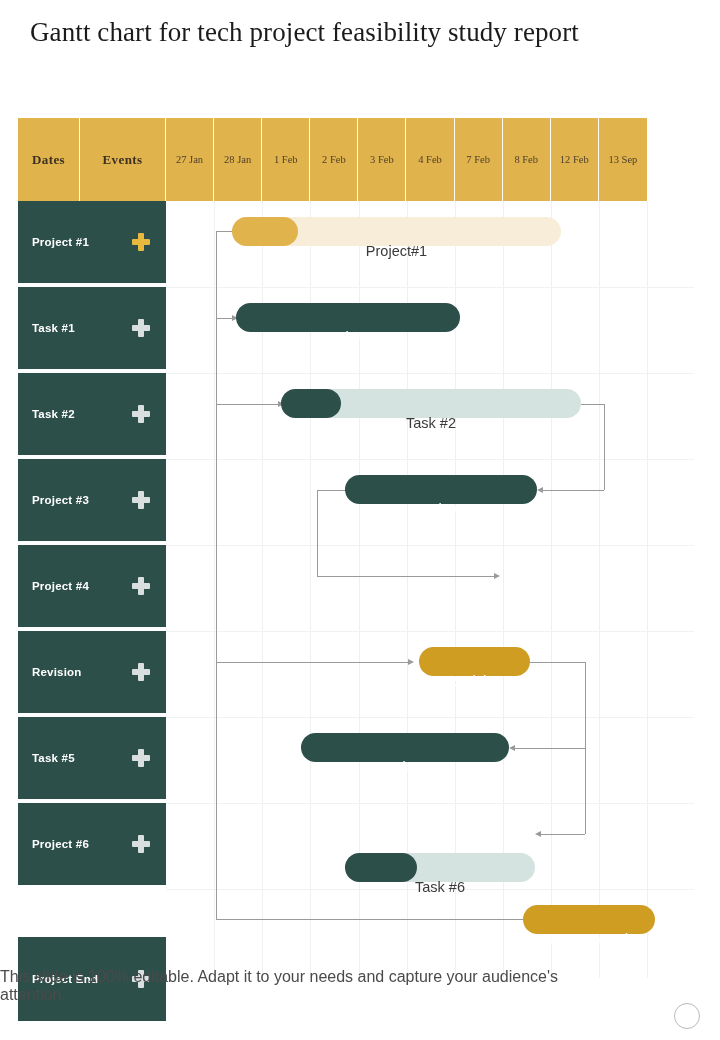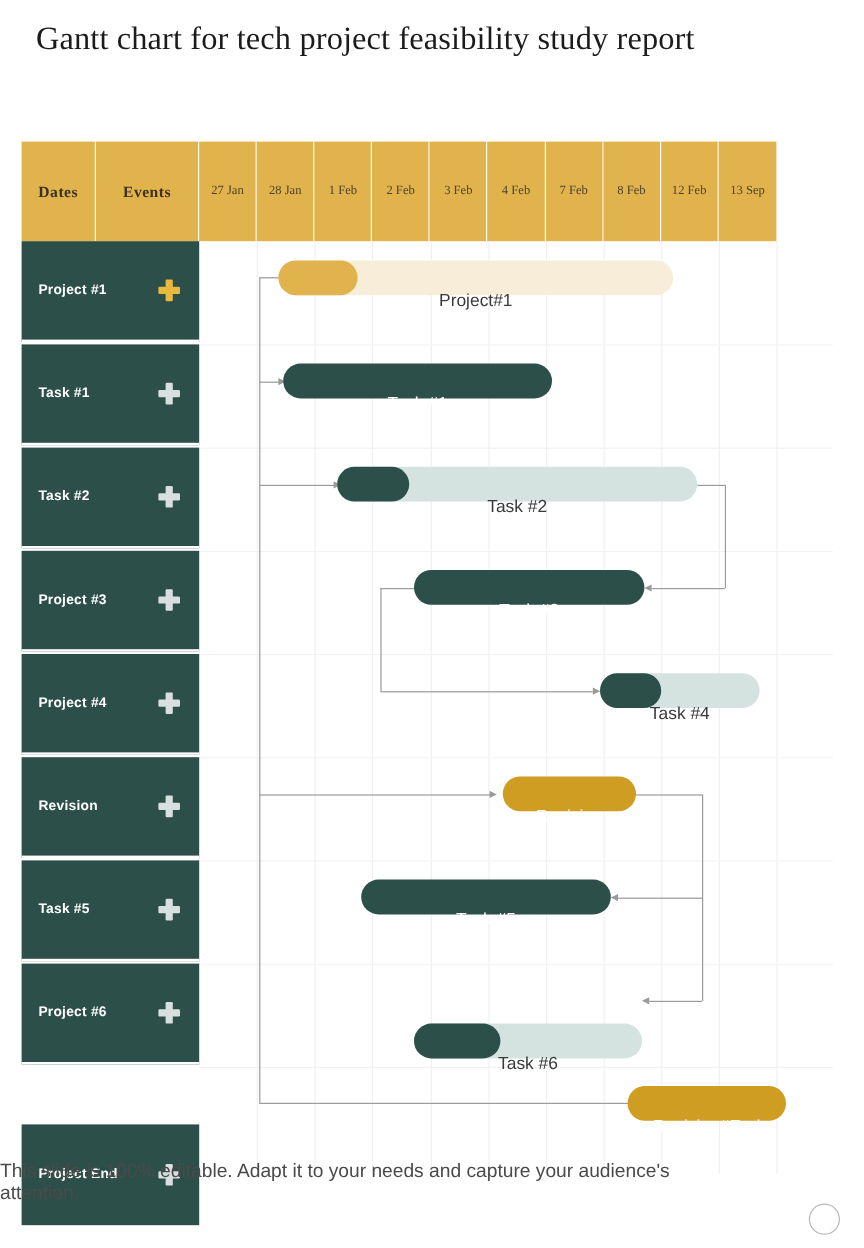--- a/index.html
+++ b/index.html
@@ -234,40 +234,36 @@
 
       <div class="bar track-mint" style="left:263px; top:188px; width:300px;">
         <div class="prog teal" style="width:60px;"></div>
         <span class="lbl">Task #2</span>
       </div>
 
       <div class="bar solid-teal" style="left:327px; top:274px; width:192px;">
         <span class="lbl">Task #3</span>
       </div>
 
-      <div class="bar track-mint" style="left:482px; top:360px; width:133px;">
-        <div class="prog teal" style="width:51px;"></div>
-        <span class="lbl">Task #4</span>
-      </div>
 
       <div class="bar solid-gold" style="left:401px; top:446px; width:111px;">
         <span class="lbl">Revision</span>
       </div>
 
       <div class="bar solid-teal" style="left:283px; top:532px; width:208px;">
         <span class="lbl">Task #5</span>
       </div>
 
       <div class="bar track-mint" style="left:327px; top:652px; width:190px;">
         <div class="prog teal" style="width:72px;"></div>
         <span class="lbl">Task #6</span>
       </div>
 
       <div class="bar solid-gold" style="left:505px; top:704px; width:132px;">
-        <span class="lbl">Revision#End</span>
+        <span class="lbl">Events#End</span>
       </div>
 
     </div>
   </div>
 
   <div class="footer">This slide is 100% editable. Adapt it to your needs and capture your audience's attention.</div>
   <div class="circle"></div>
 
 </div>
 

